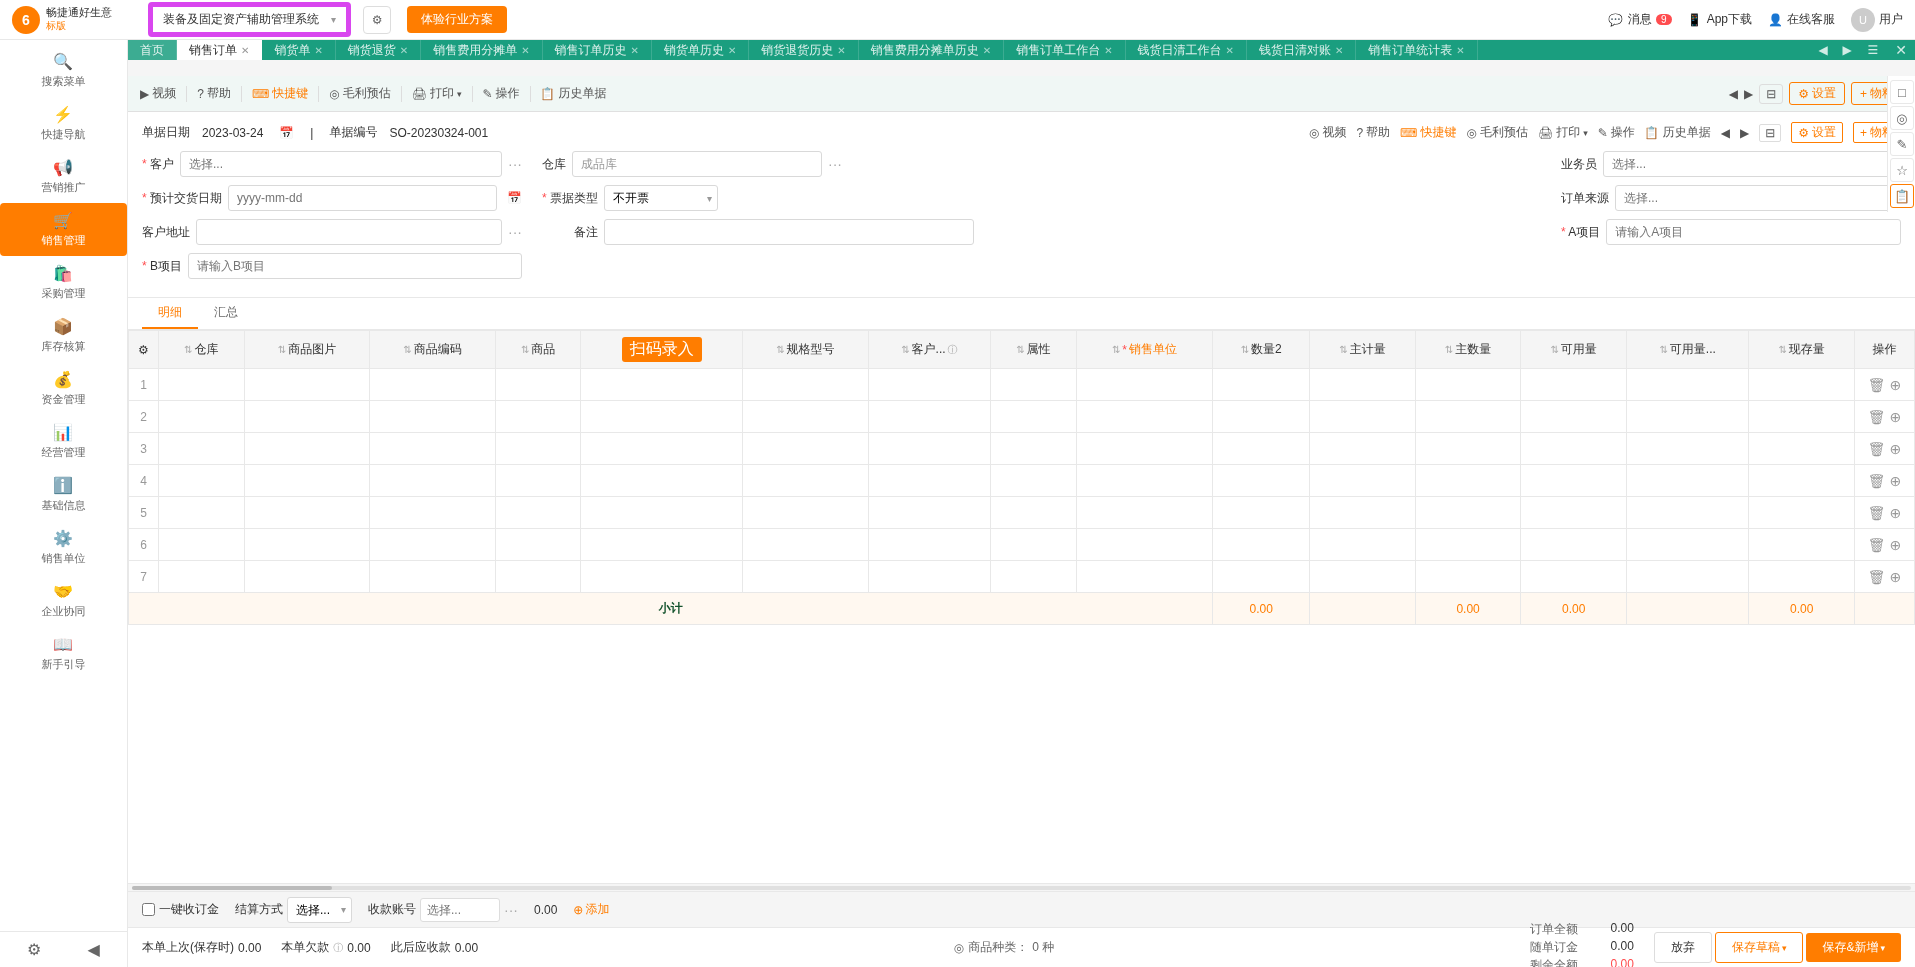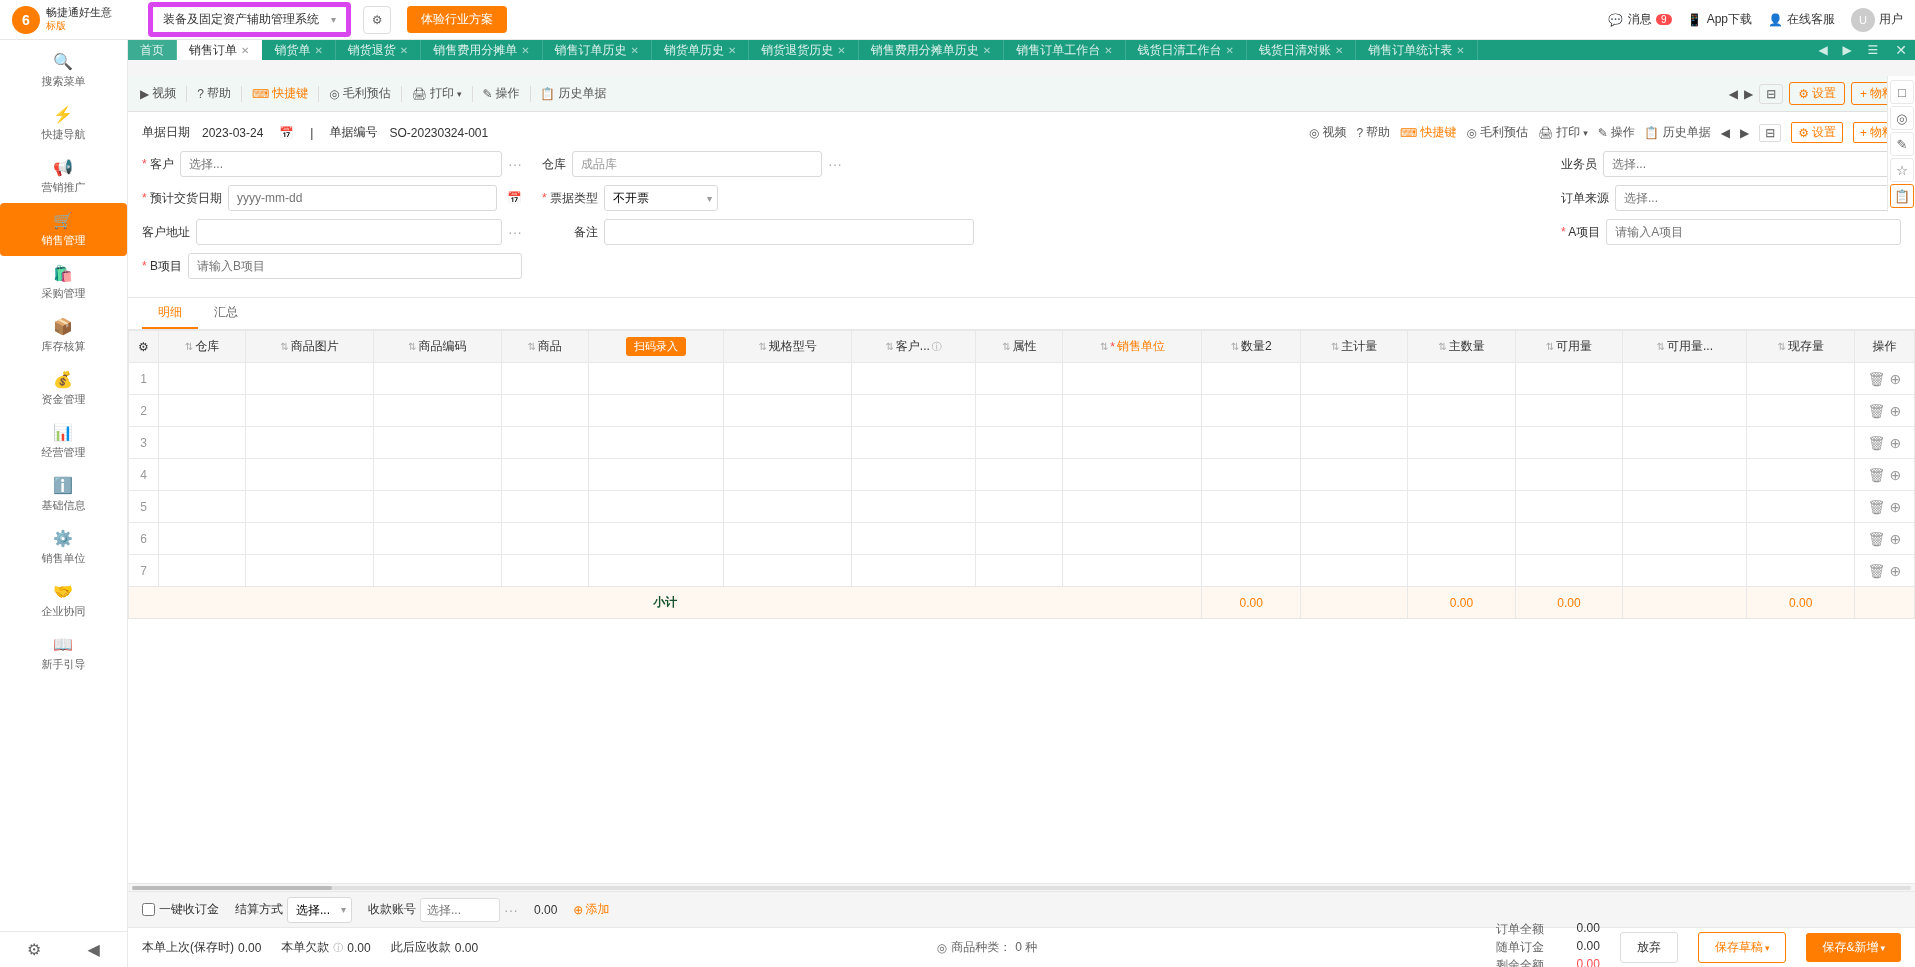--- a/index.html
+++ b/index.html
@@ -333,21 +333,21 @@
     .row-num {
       color: #999;
       width: 30px;
     }
     .scan-btn {
       background: #ff7d00;
       color: #fff;
       border: none;
       border-radius: 3px;
       padding: 2px 8px;
-      font-size: 11px;
+      font-size: 16px;
       cursor: pointer;
     }
     .action-icons {
       display: flex; align-items: center; justify-content: center; gap: 4px;
     }
     .action-icon { color: #999; cursor: pointer; font-size: 14px; }
 
     
     .summary-row {
       background: #fff8f0;
@@ -418,21 +418,21 @@
     }
     .order-summary {
       display: flex; flex-direction: column; gap: 1px; font-size: 12px;
     }
     .order-summary-row {
       display: flex; gap: 6px;
     }
     .order-summary-row .label { color: #666; }
     .order-summary-row .val { color: #333; min-width: 50px; text-align: right; }
     .footer-btns {
-      display: flex; gap: 20px; align-items: center;
+      display: flex; gap: 3px; align-items: center;
     }
     .btn-discard {
       padding: 6px 16px;
       border: 1px solid #ddd;
       border-radius: 3px;
       background: #fff;
       font-size: 12px;
       color: #333;
       cursor: pointer;
     }

